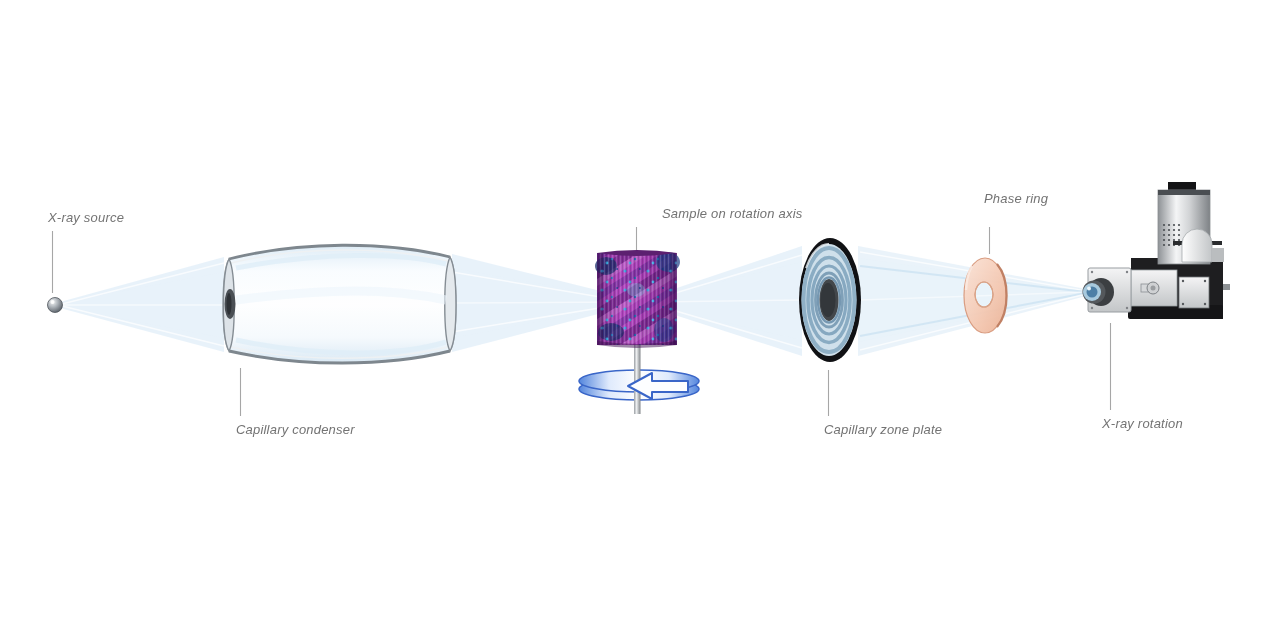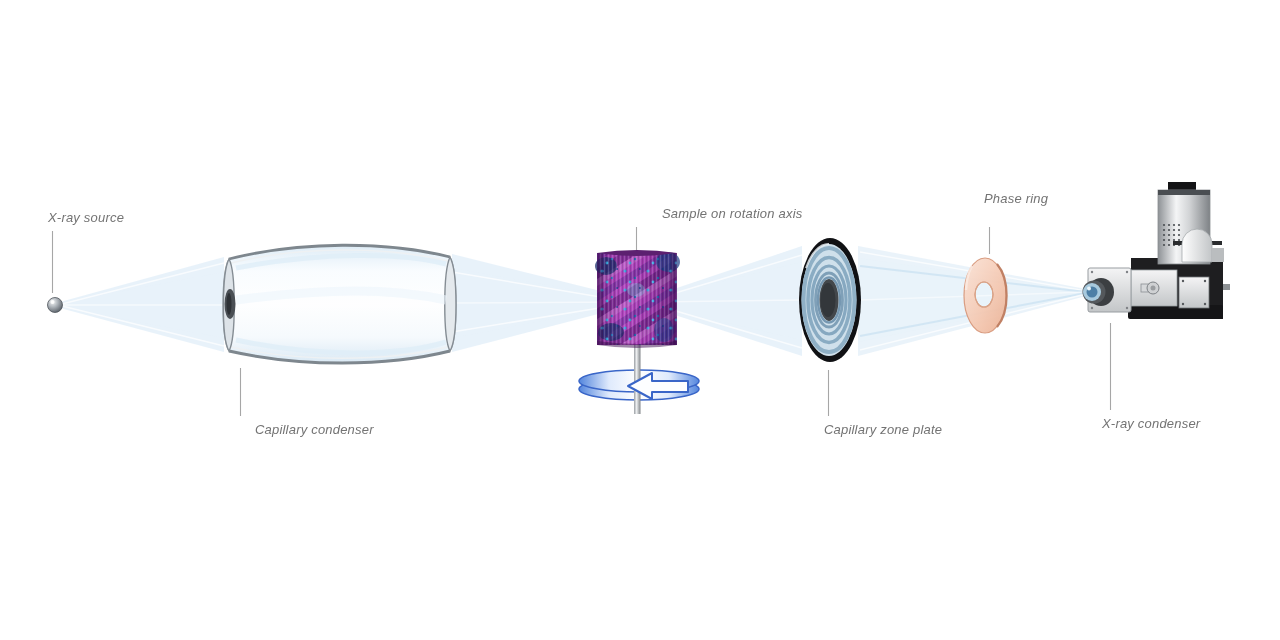--- a/index.html
+++ b/index.html
@@ -6,21 +6,21 @@
   .stage{
     position:relative;width:1280px;height:640px;background:#ffffff;overflow:hidden;
     font-family:"Liberation Sans",sans-serif;
   }
   .stage svg{position:absolute;left:0;top:0;}
   .lbl{
     position:absolute;font-style:italic;font-size:13px;line-height:14px;
     color:#737373;letter-spacing:.2px;white-space:nowrap;
   }
   .lbl-source{left:48px;top:211px;}
-  .lbl-condenser{left:236px;top:423px;margin-left:19px;}
+  .lbl-condenser{left:236px;top:423px;}
   .lbl-sample{left:633px;top:207px;margin-left:29px;}
   .lbl-zoneplate{left:824px;top:423px;}
   .lbl-phasering{left:984px;top:192px;}
   .lbl-detector{left:1102px;top:417px;}
 </style>
 </head>
 <body>
 
 <div class="stage">
 
@@ -265,14 +265,14 @@
       <line x1="989.5" y1="227" x2="989.5" y2="254"></line>
       <line x1="1110.5" y1="323" x2="1110.5" y2="410"></line>
     </g>
   </svg>
 
   <div class="lbl lbl-source">X-ray source</div>
   <div class="lbl lbl-condenser">Capillary condenser</div>
   <div class="lbl lbl-sample">Sample on rotation axis</div>
   <div class="lbl lbl-zoneplate">Capillary zone plate</div>
   <div class="lbl lbl-phasering">Phase ring</div>
-  <div class="lbl lbl-detector">X-ray condenser</div>
+  <div class="lbl lbl-detector">X-ray rotation</div>
 </div>
 
 </body></html>

